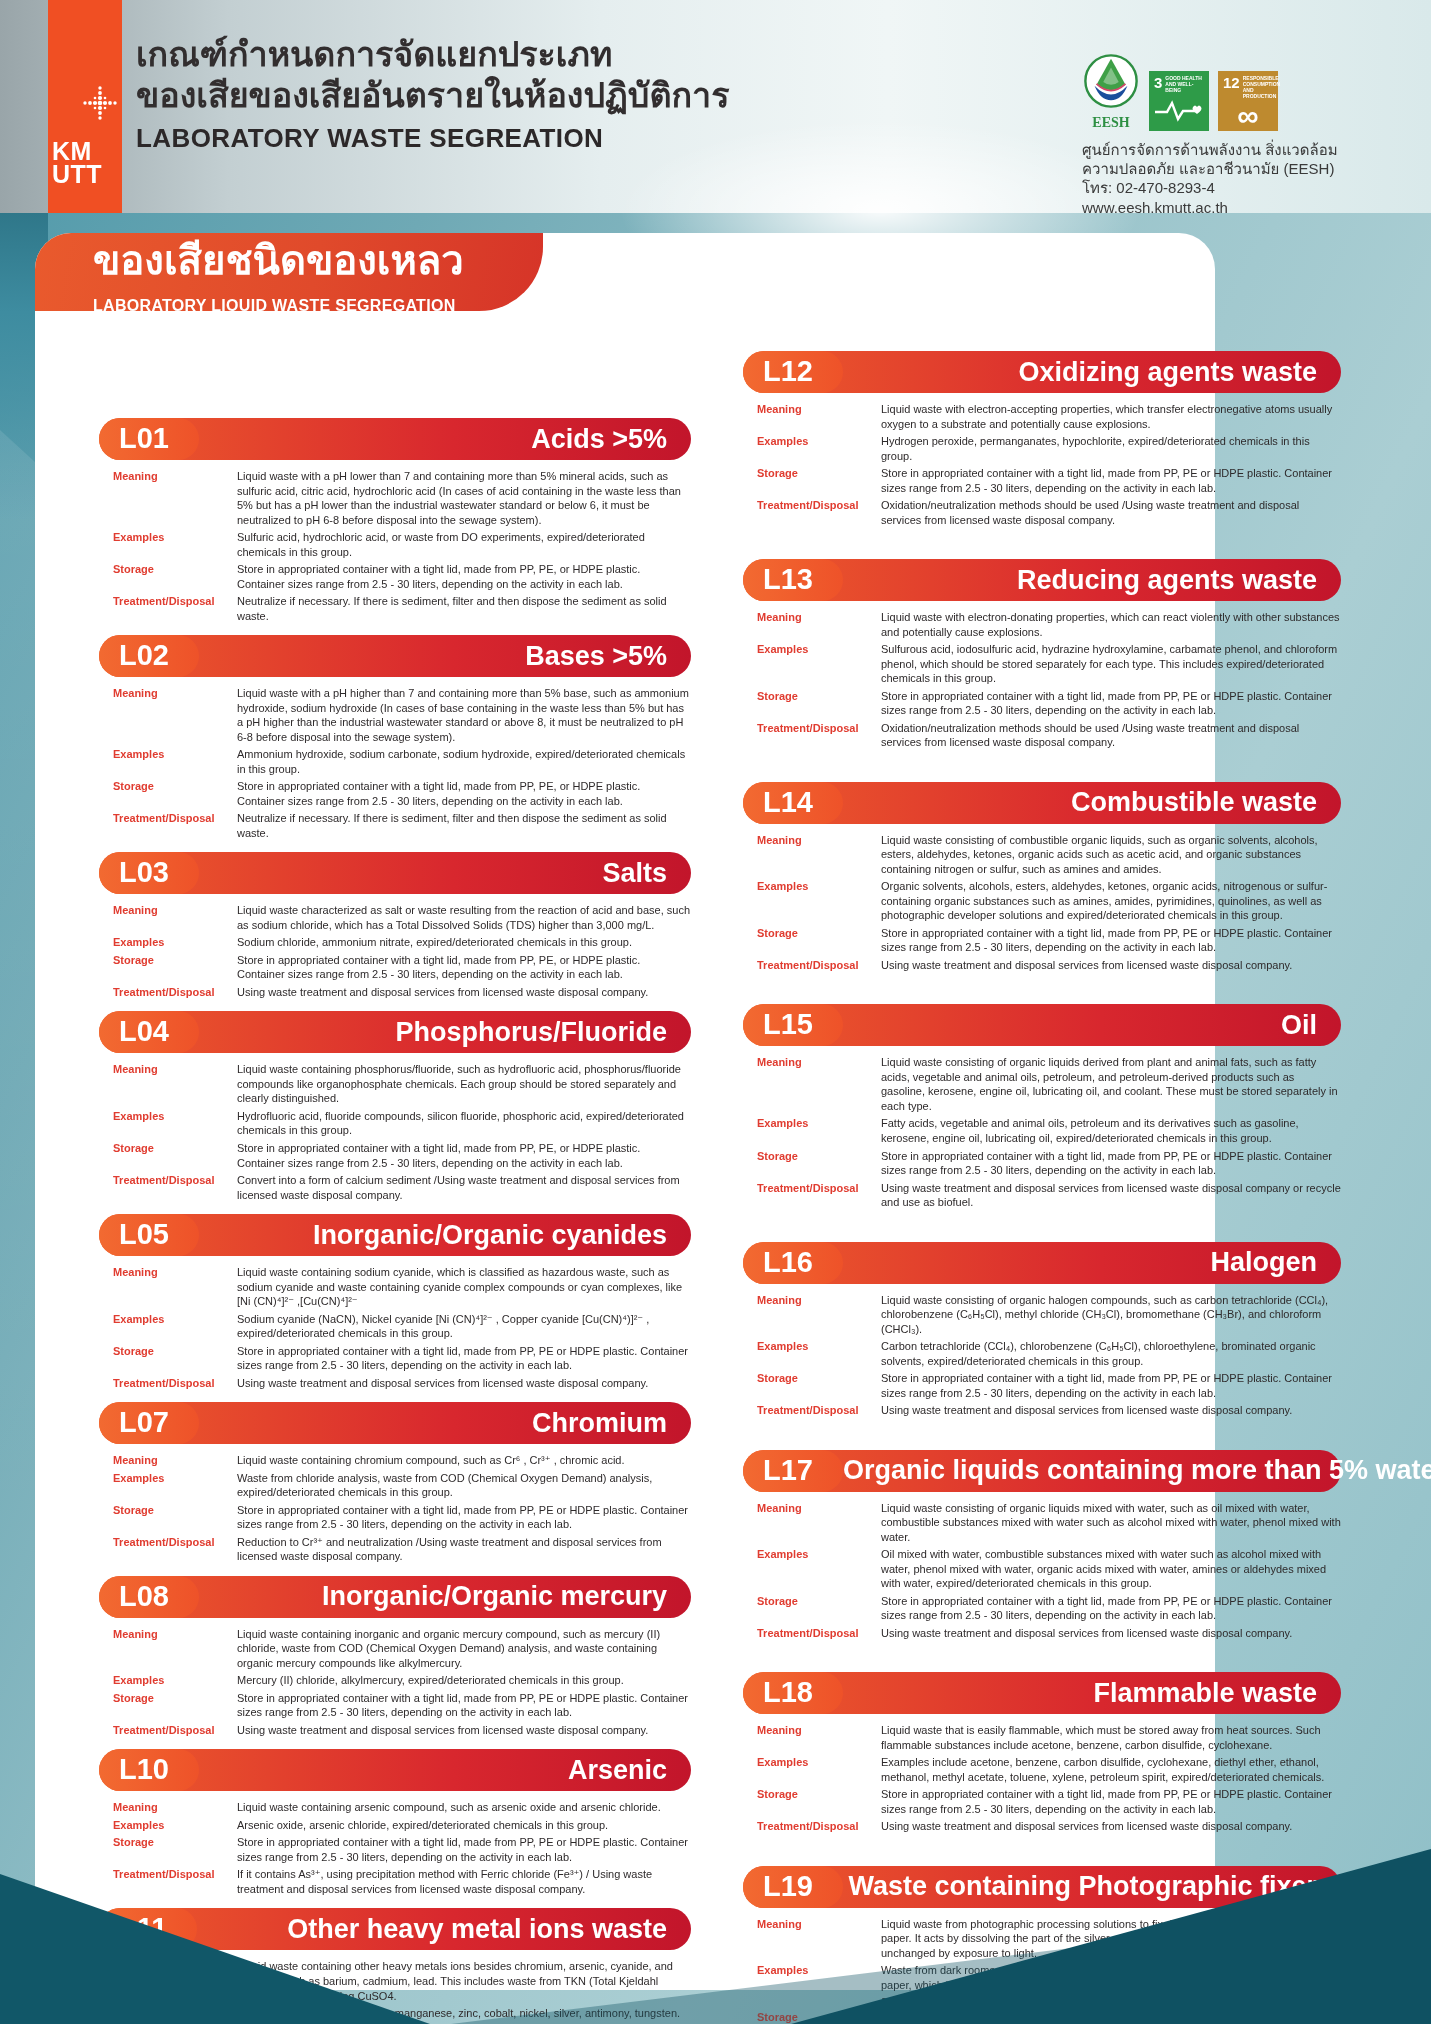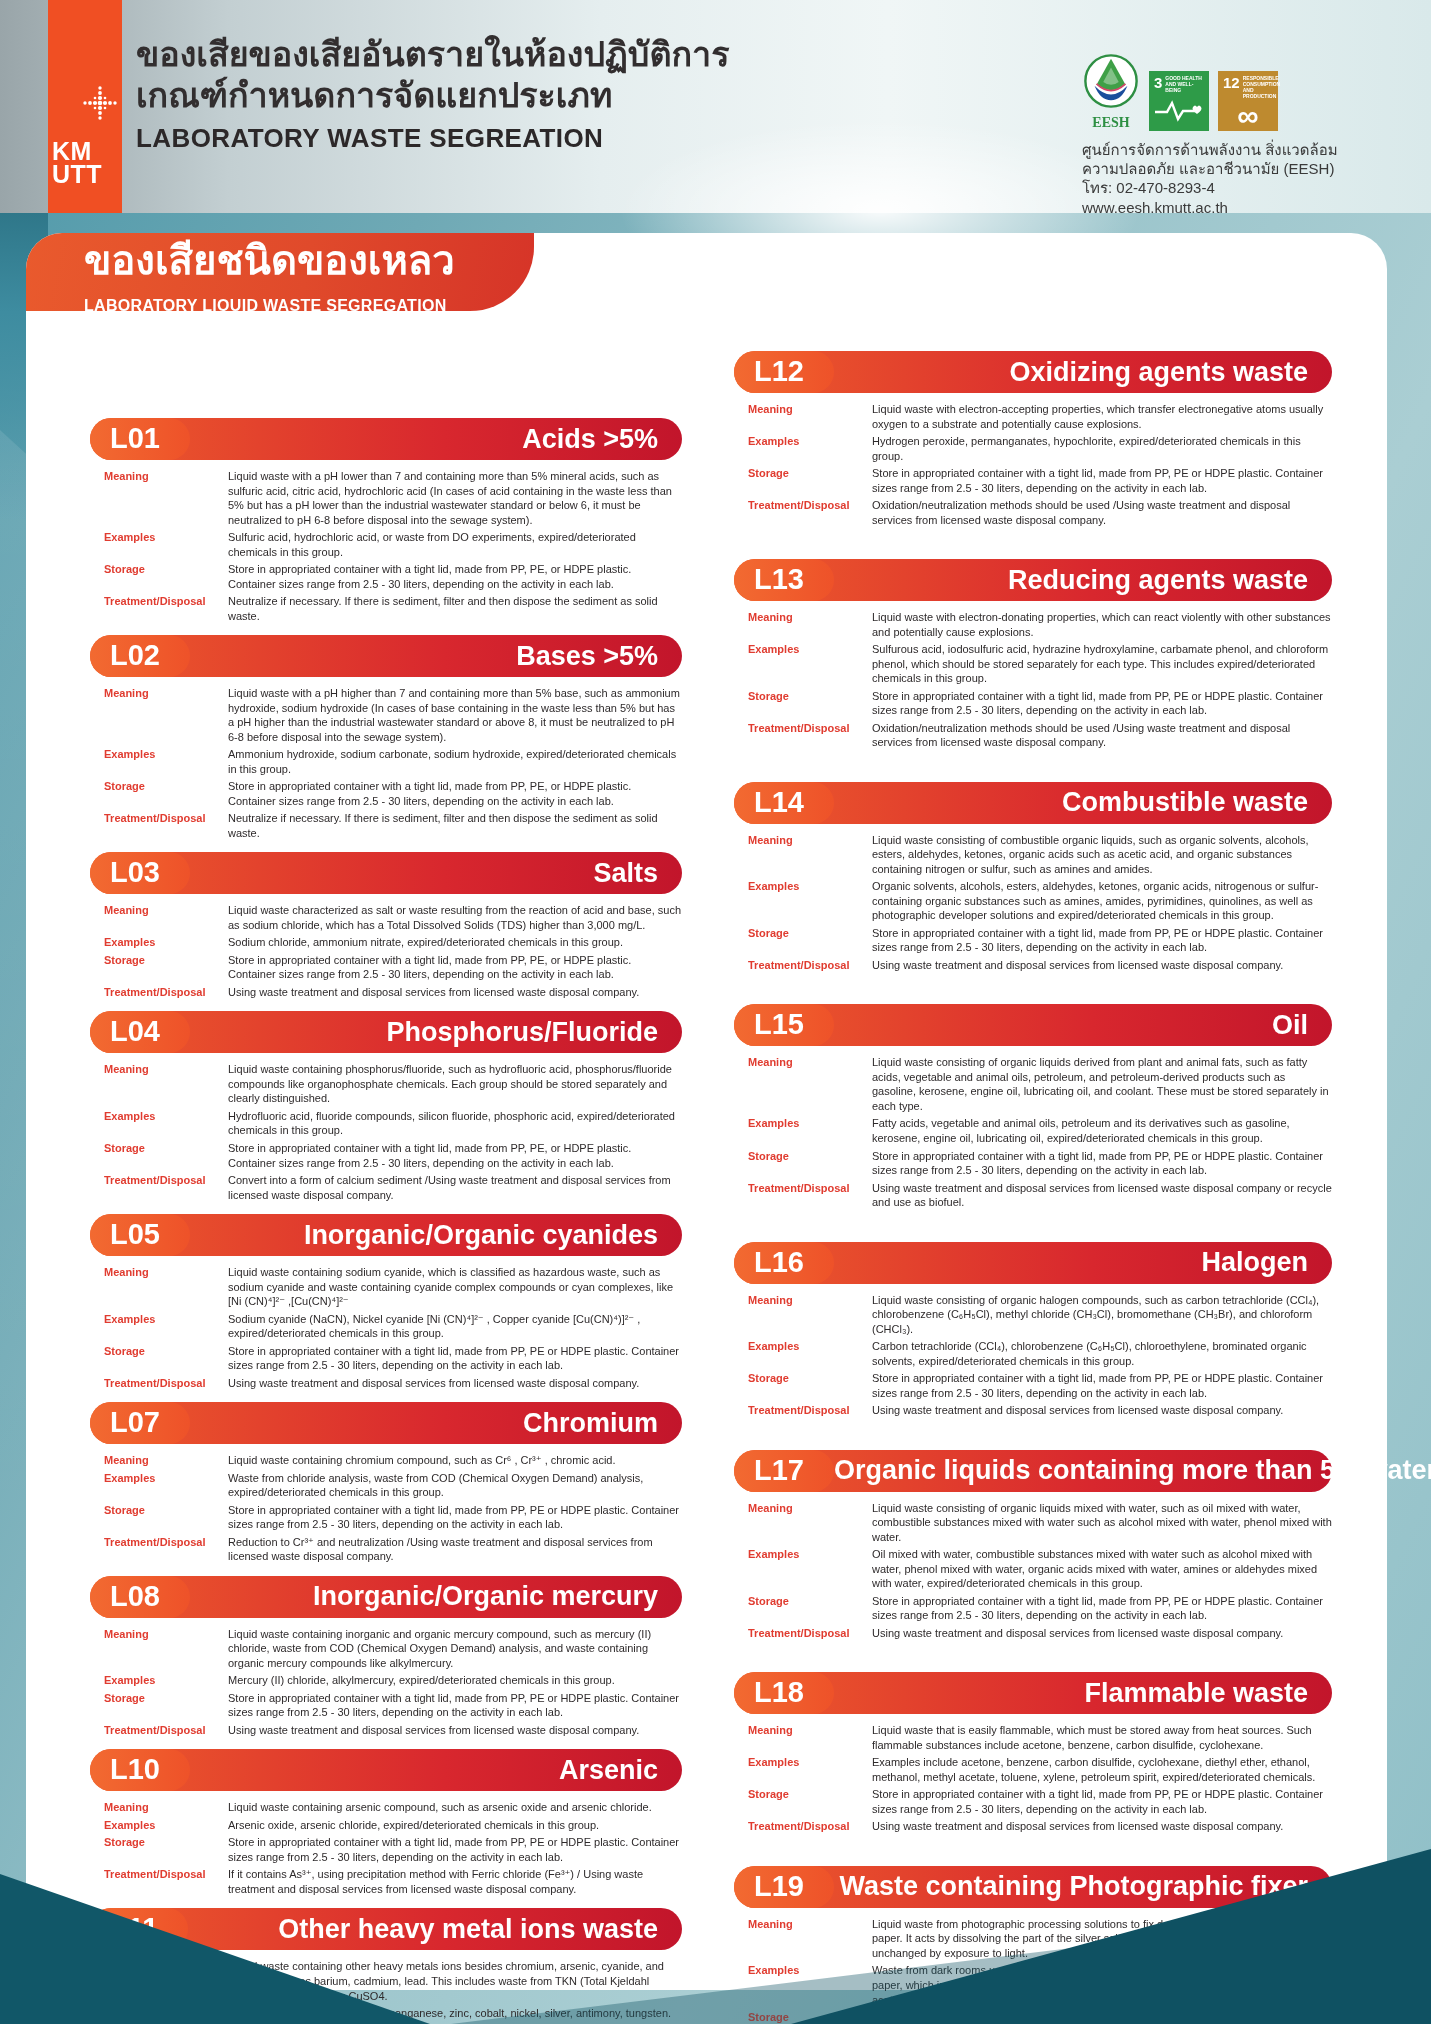--- a/index.html
+++ b/index.html
@@ -38,21 +38,21 @@
   .sdg3{background:#2E9B48;}
   .sdg12{background:#BE8A2F;}
   .sdg-top{display:flex;gap:3px;align-items:flex-start;}
   .sdg-num{font-size:15px;font-weight:bold;line-height:1;}
   .sdg-label{font-size:5px;font-weight:bold;line-height:1.2;text-transform:uppercase;}
   .sdg-icon{position:absolute;left:0;right:0;bottom:4px;text-align:center;}
   .sdg12 .infinity{font-size:30px;font-weight:bold;line-height:.75;display:block;}
   .contact{margin-top:9px;font-size:15px;color:#3a3a3a;line-height:1.28;}
 
   
-  .card{position:absolute;left:26px;top:233px;width:1361px;height:1757px;background:#fff;border-radius:36px;}
+  .card{position:absolute;left:35px;top:233px;width:1172px;height:1757px;background:#fff;border-radius:36px;padding-left:8px;}
   .banner{position:absolute;left:0;top:0;width:508px;height:78px;
     background:linear-gradient(100deg,#E95A2D 0%,#E04A2B 55%,#D63428 100%);
     border-radius:36px 0 64px 0;color:#fff;box-sizing:border-box;padding:6px 0 0 58px;}
   .banner-th{font-size:40px;font-weight:bold;line-height:1.05;}
   .banner-en{font-size:16px;font-weight:bold;letter-spacing:.3px;margin-top:16px;}
 
   .col{position:absolute;}
   #col-left{left:64px;top:185px;width:592px;}
   #col-right{left:708px;top:86px;width:598px;}
   #col-left section{margin-bottom:12px;}
@@ -98,22 +98,22 @@
             <circle cx="23" cy="23" r="1.3"></circle>
         </g>
       </svg>
       <div class="kmutt-text">
         <div>KM</div>
         <div>UTT</div>
       </div>
     </div>
 
     <div class="hdr-titles">
+      <div class="hdr-title-th">เกณฑ์กำหนดการจัดแยกประเภท</div>
       <div class="hdr-title-th">ของเสียของเสียอันตรายในห้องปฏิบัติการ</div>
-      <div class="hdr-title-th">เกณฑ์กำหนดการจัดแยกประเภท</div>
       <div class="hdr-title-en">LABORATORY WASTE SEGREATION</div>
     </div>
 
     <div class="hdr-right">
       <div class="logo-row">
         <div class="eesh-wrap">
           <svg width="58" height="58" viewBox="0 0 60 60">
             <circle cx="30" cy="30" r="26.5" fill="#ffffff" stroke="#2E8F43" stroke-width="2.5"></circle>
             <path d="M30 7 L45 34 Q30 45 15 34 Z" fill="#3FA047"></path>
             <path d="M30 16 L38 31 Q30 37 22 31 Z" fill="#ffffff" opacity=".35"></path>

